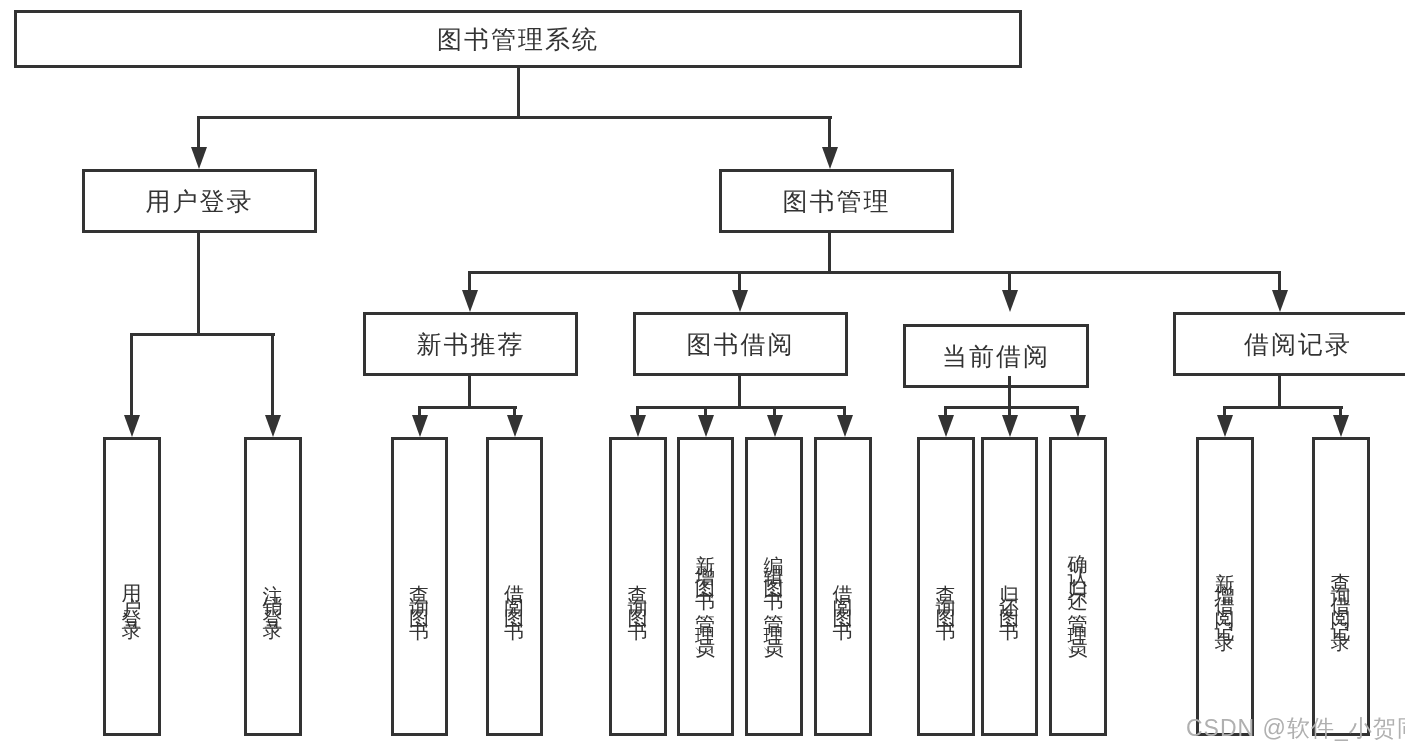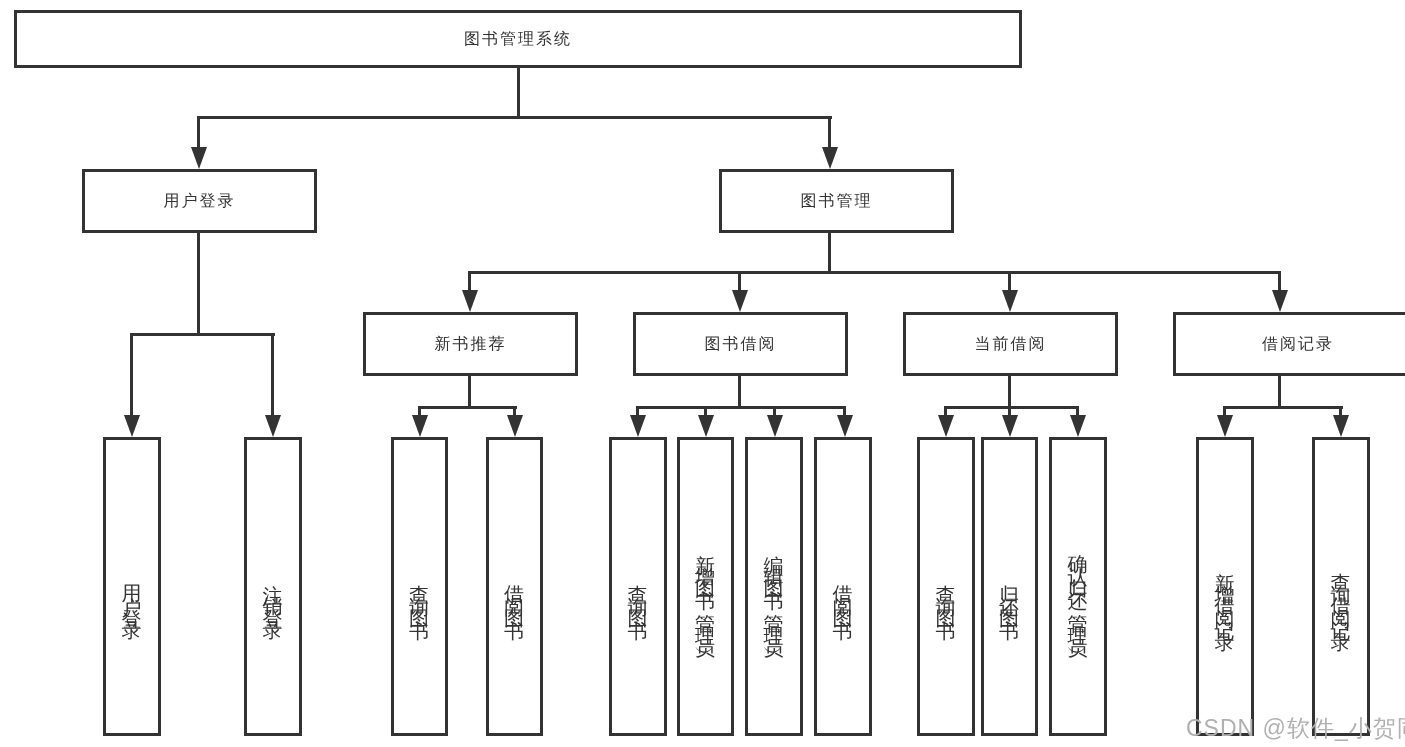--- a/index.html
+++ b/index.html
@@ -11,21 +11,21 @@
     color:#333333;
     overflow:hidden;
   }
   
   .hbox{
     position:absolute;
     box-sizing:border-box;
     border:3px solid #333333;
     background:#ffffff;
     display:flex;align-items:center;justify-content:center;
-    font-size:16px;letter-spacing:2px;
+    font-size:25px;letter-spacing:2px;
     white-space:nowrap;
   }
   
   .vbox{
     position:absolute;
     box-sizing:border-box;
     border:3px solid #333333;
     background:#ffffff;
     top:437px;height:299px;
     display:flex;align-items:center;justify-content:center;
@@ -86,21 +86,21 @@
   <div class="ah" style="left:462px;top:290px;"></div>
   <div class="v" style="left:738px;top:273px;height:18px;"></div>
   <div class="ah" style="left:732px;top:290px;"></div>
   <div class="v" style="left:1008px;top:273px;height:18px;"></div>
   <div class="ah" style="left:1002px;top:290px;"></div>
   <div class="v" style="left:1278px;top:273px;height:18px;"></div>
   <div class="ah" style="left:1272px;top:290px;"></div>
 
   <div class="hbox" style="left:633px;top:312px;width:215px;height:64px;">图书借阅</div>
   <div class="hbox" style="left:363px;top:312px;width:215px;height:64px;">新书推荐</div>
-  <div class="hbox" style="left:903px;top:312px;width:215px;height:64px;font-family:Liberation Mono, monospace;">当前借阅</div>
+  <div class="hbox" style="left:903px;top:324px;width:186px;height:64px;font-family:Liberation Mono, monospace;">当前借阅</div>
   <div class="hbox" style="left:1173px;top:312px;width:250px;height:64px;">借阅记录</div>
 
   <div class="v" style="left:468px;top:376px;height:33px;"></div>
   <div class="h" style="left:418px;top:406px;width:99px;"></div>
   <div class="v" style="left:418px;top:408px;height:8px;"></div>
   <div class="ah" style="left:412px;top:415px;"></div>
   <div class="v" style="left:513px;top:408px;height:8px;"></div>
   <div class="ah" style="left:507px;top:415px;"></div>
 
   <div class="v" style="left:738px;top:376px;height:33px;"></div>

